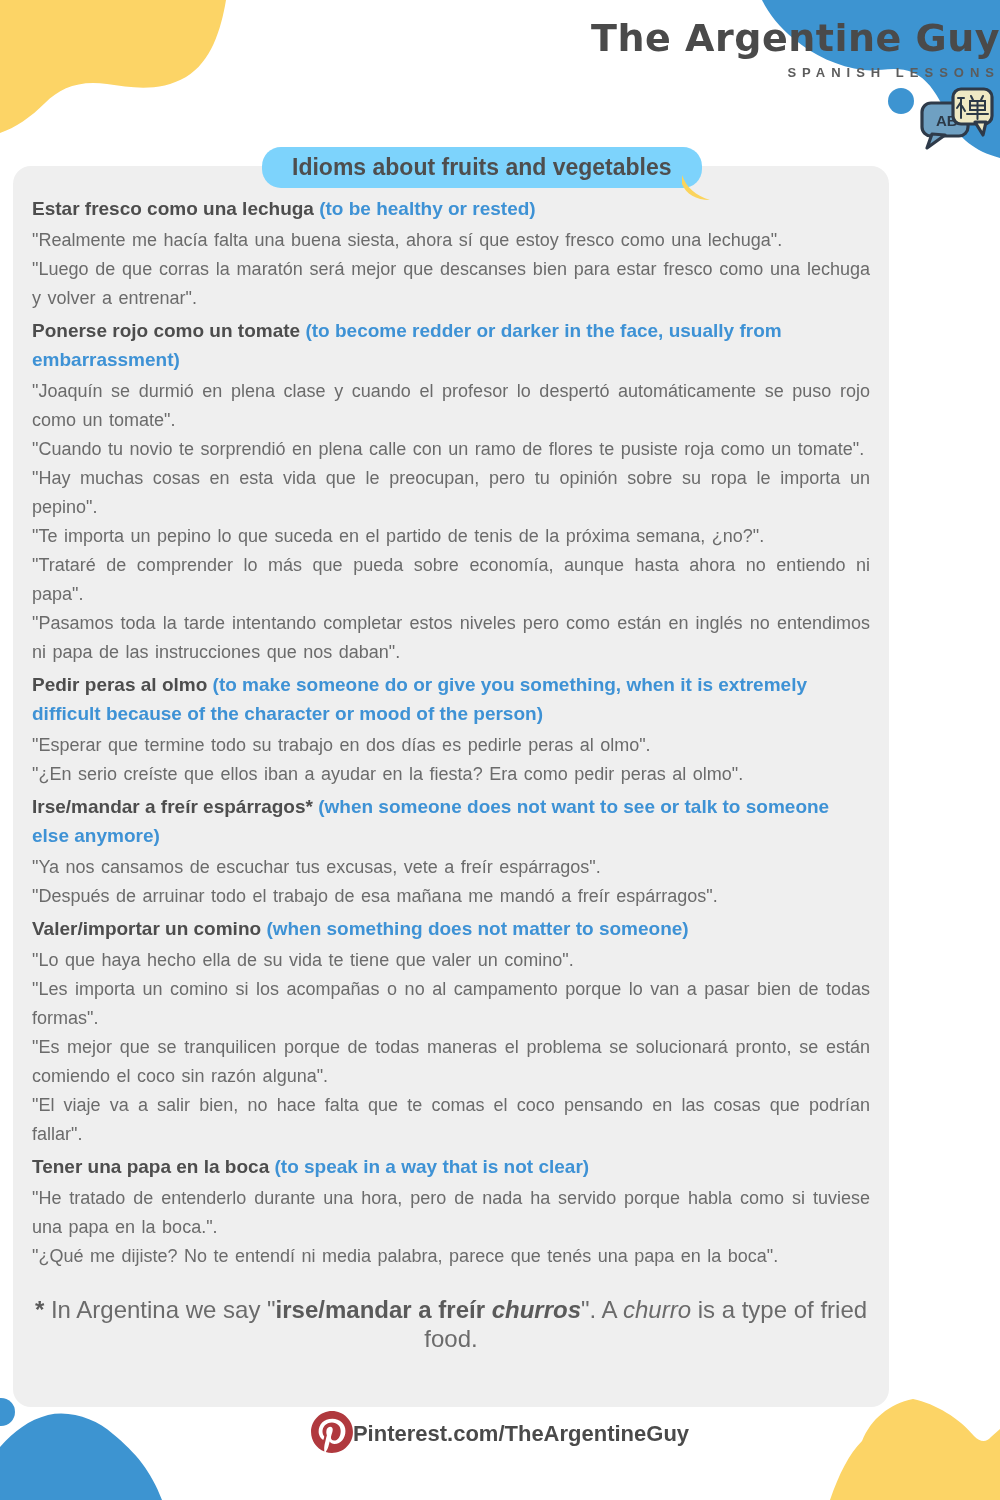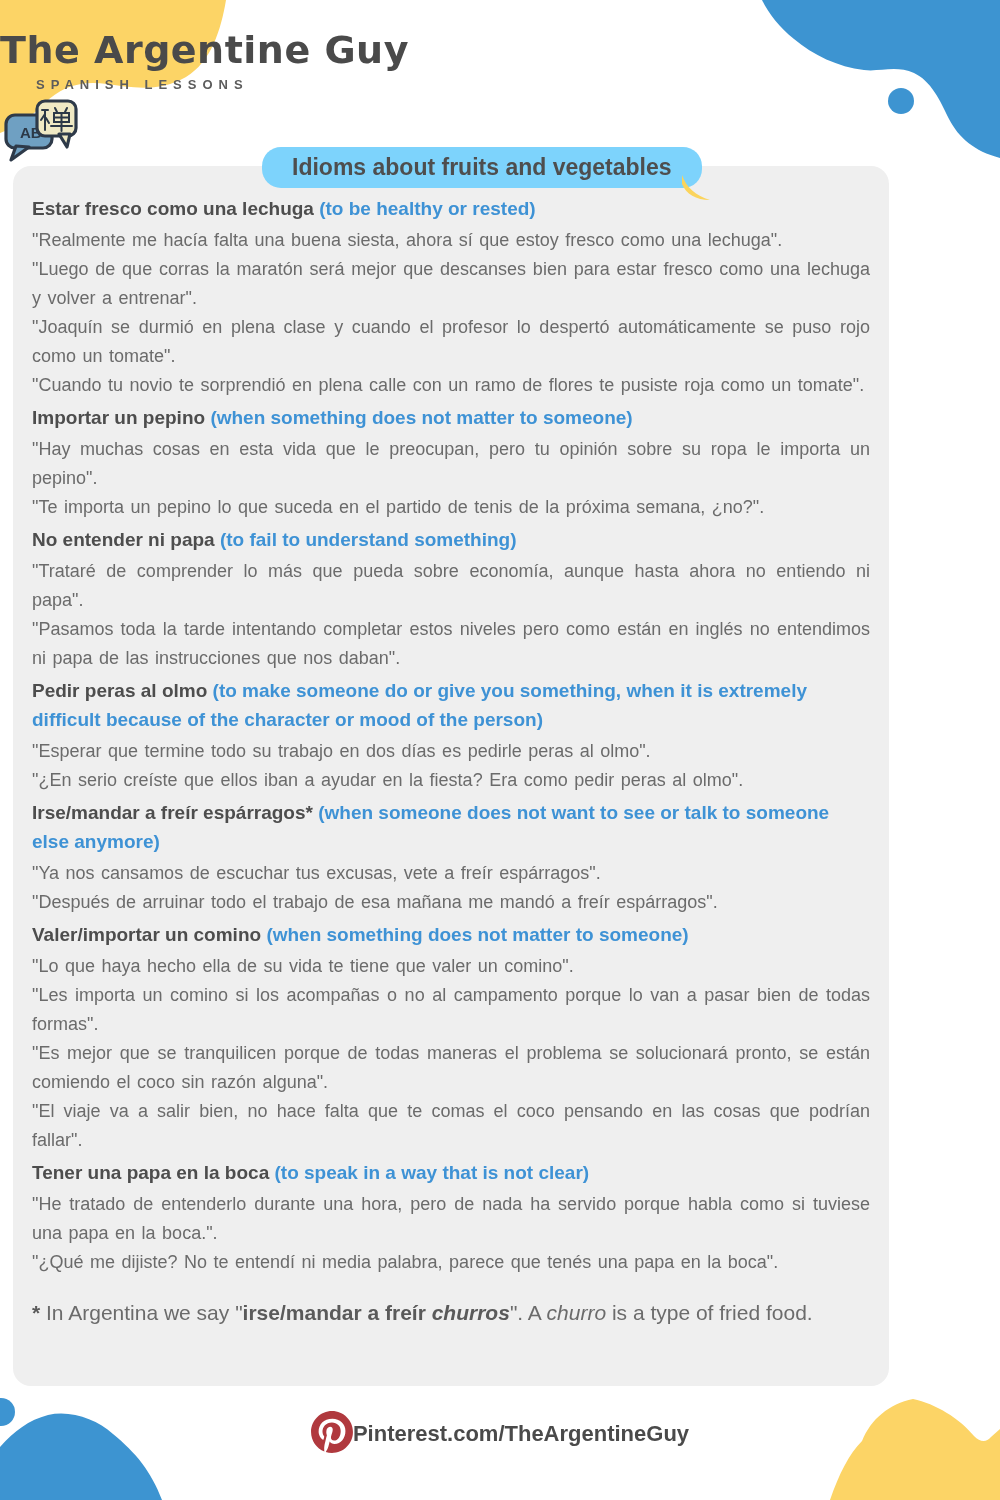--- a/index.html
+++ b/index.html
@@ -6,21 +6,21 @@
   body {
     width: 1000px; height: 1500px;
     position: relative;
     background: #ffffff;
     font-family: "Liberation Sans", sans-serif;
     overflow: hidden;
   }
   .bg-svg { position: absolute; top: 0; left: 0; z-index: 0; }
 
   
-  .header { position: absolute; top: 28px; left: 0; right: 0; text-align: left; z-index: 2; }
+  .header { position: absolute; top: 16px; left: 0; right: 0; text-align: right; z-index: 2; }
   .brand {
     font-family: "DejaVu Sans", sans-serif;
     font-size: 38px; font-weight: bold; color: #4a4a4a; letter-spacing: 0.5px;
   }
   .tagline {
     margin-top: 5px;
     font-size: 13px; font-weight: bold; letter-spacing: 6px;
     color: #5c5c5c;
     padding-left: 36px;
   }
@@ -56,22 +56,23 @@
   }
   .idiom-heading .translation { color: #3e92d5; }
   .example {
     margin: 0;
     font-size: 18px; line-height: 29px;
     color: #6b6b6b;
     text-align: justify;
     word-spacing: 1.5px;
   }
   .footnote {
-    font-size: 21px; line-height: 29px;
+    font-size: 24px; line-height: 29px;
     color: #6b6b6b;
+    text-align: center;
   }
   .footnote .fn-marker { font-weight: bold; color: #5a5a5a; }
   .footnote .fn-bold { font-weight: bold; color: #5a5a5a; }
   .footnote .fn-bold-italic { font-weight: bold; font-style: italic; color: #5a5a5a; }
   .footnote .fn-italic { font-style: italic; }
 
   
   .footer {
     position: absolute; top: 1411px; left: 0; right: 0;
     display: flex; justify-content: center; align-items: center; 
@@ -132,32 +133,31 @@
 
 <div class="content">
 
   <section class="idiom">
     <h3 class="idiom-heading"><span class="term">Estar fresco como una lechuga</span> <span class="translation">(to be healthy or rested)</span></h3>
     <p class="example">"Realmente me hacía falta una buena siesta, ahora sí que estoy fresco como una lechuga".</p>
     <p class="example">"Luego de que corras la maratón será mejor que descanses bien para estar fresco como una lechuga y volver a entrenar".</p>
   </section>
 
   <section class="idiom">
+    <h3 class="idiom-heading"><span class="term">Ponerse rojo como un tomate</span> <span class="translation">(to become redder or darker in the face, usually from embarrassment)</span></h3>
     <p class="example">"Joaquín se durmió en plena clase y cuando el profesor lo despertó automáticamente se puso rojo como un tomate".</p>
     <p class="example">"Cuando tu novio te sorprendió en plena calle con un ramo de flores te pusiste roja como un tomate".</p>
   </section>
 
   <section class="idiom">
-    <h3 class="idiom-heading"><span class="term">Importar un pepino</span> <span class="translation">(when something does not matter to someone)</span></h3>
     <p class="example">"Hay muchas cosas en esta vida que le preocupan, pero tu opinión sobre su ropa le importa un pepino".</p>
     <p class="example">"Te importa un pepino lo que suceda en el partido de tenis de la próxima semana, ¿no?".</p>
   </section>
 
   <section class="idiom">
-    <h3 class="idiom-heading"><span class="term">No entender ni papa</span> <span class="translation">(to fail to understand something)</span></h3>
     <p class="example">"Trataré de comprender lo más que pueda sobre economía, aunque hasta ahora no entiendo ni papa".</p>
     <p class="example">"Pasamos toda la tarde intentando completar estos niveles pero como están en inglés no entendimos ni papa de las instrucciones que nos daban".</p>
   </section>
 
   <section class="idiom">
     <h3 class="idiom-heading"><span class="term">Pedir peras al olmo</span> <span class="translation">(to make someone do or give you something, when it is extremely difficult because of the character or mood of the person)</span></h3>
     <p class="example">"Esperar que termine todo su trabajo en dos días es pedirle peras al olmo".</p>
     <p class="example">"¿En serio creíste que ellos iban a ayudar en la fiesta? Era como pedir peras al olmo".</p>
   </section>
 

